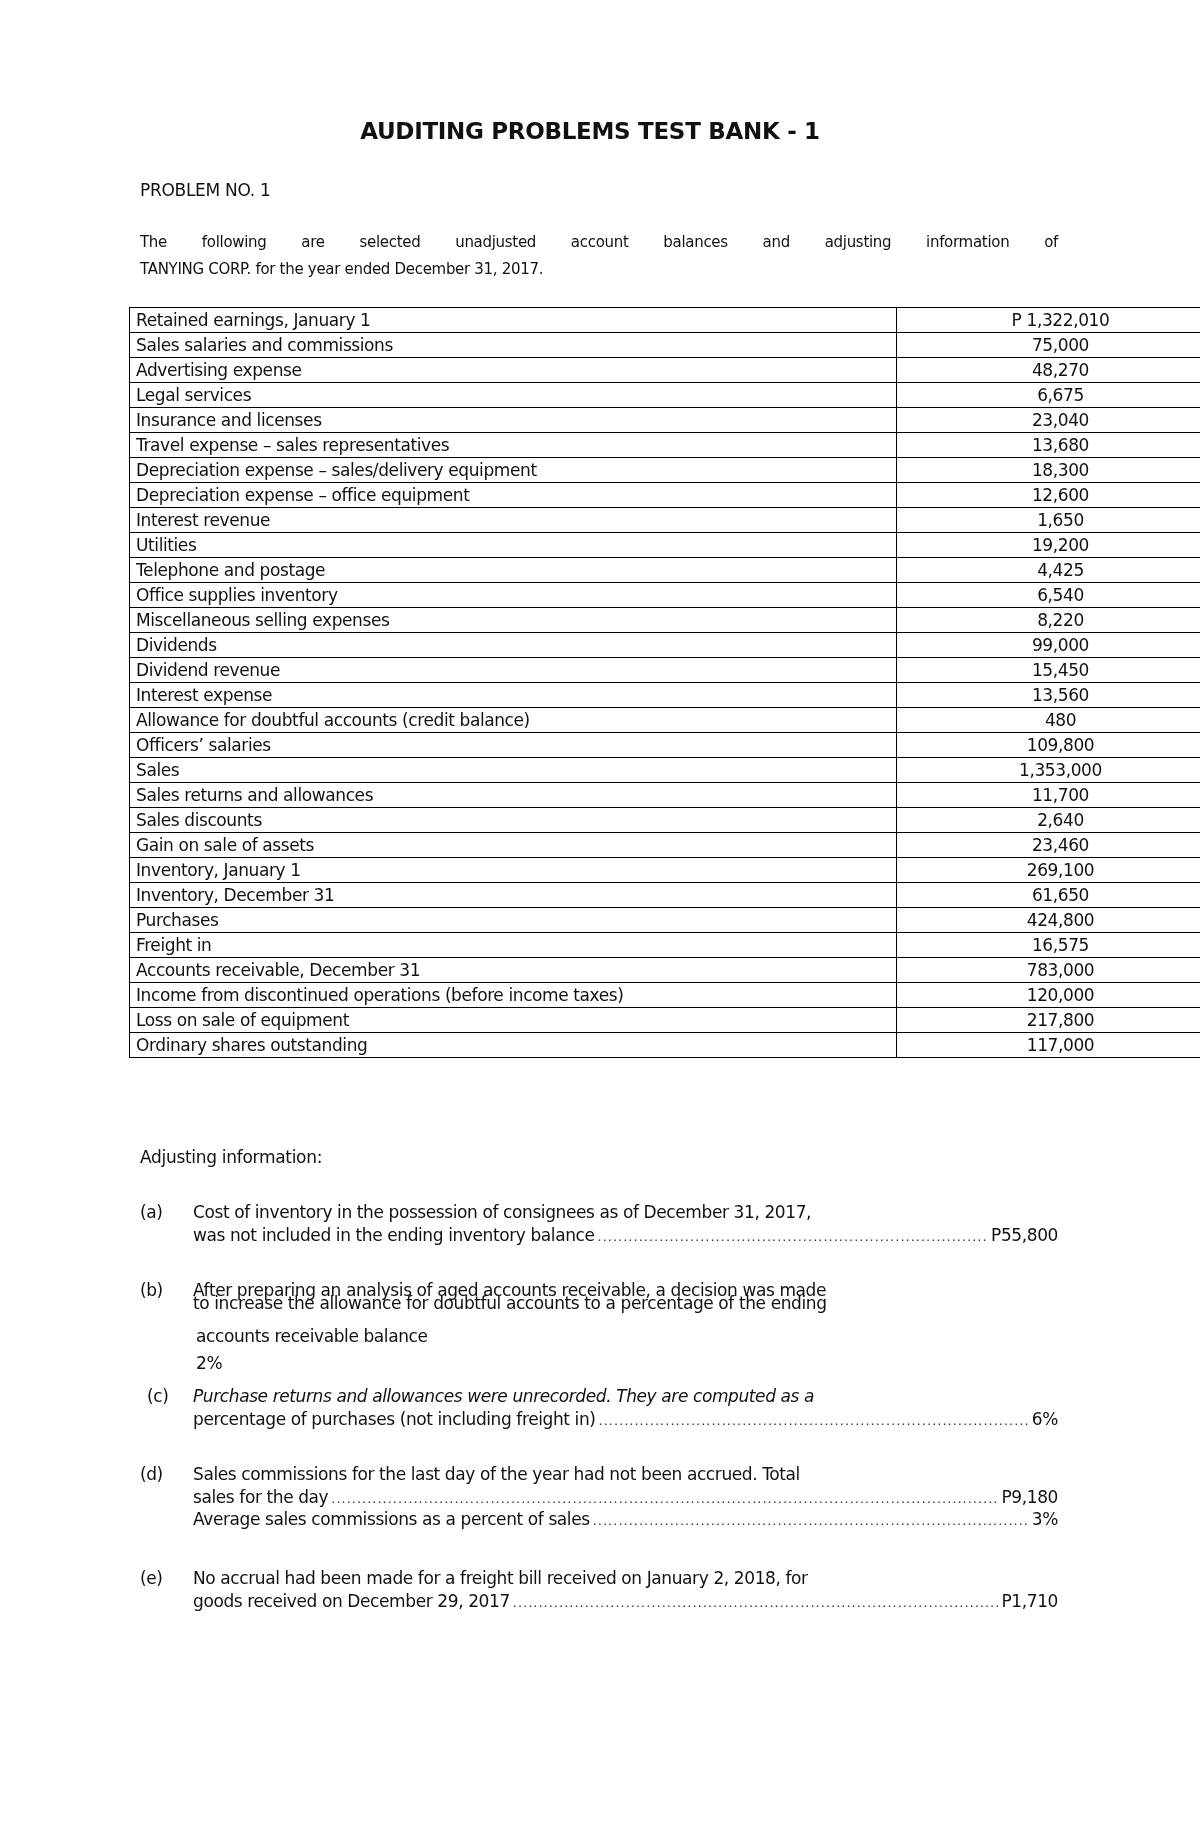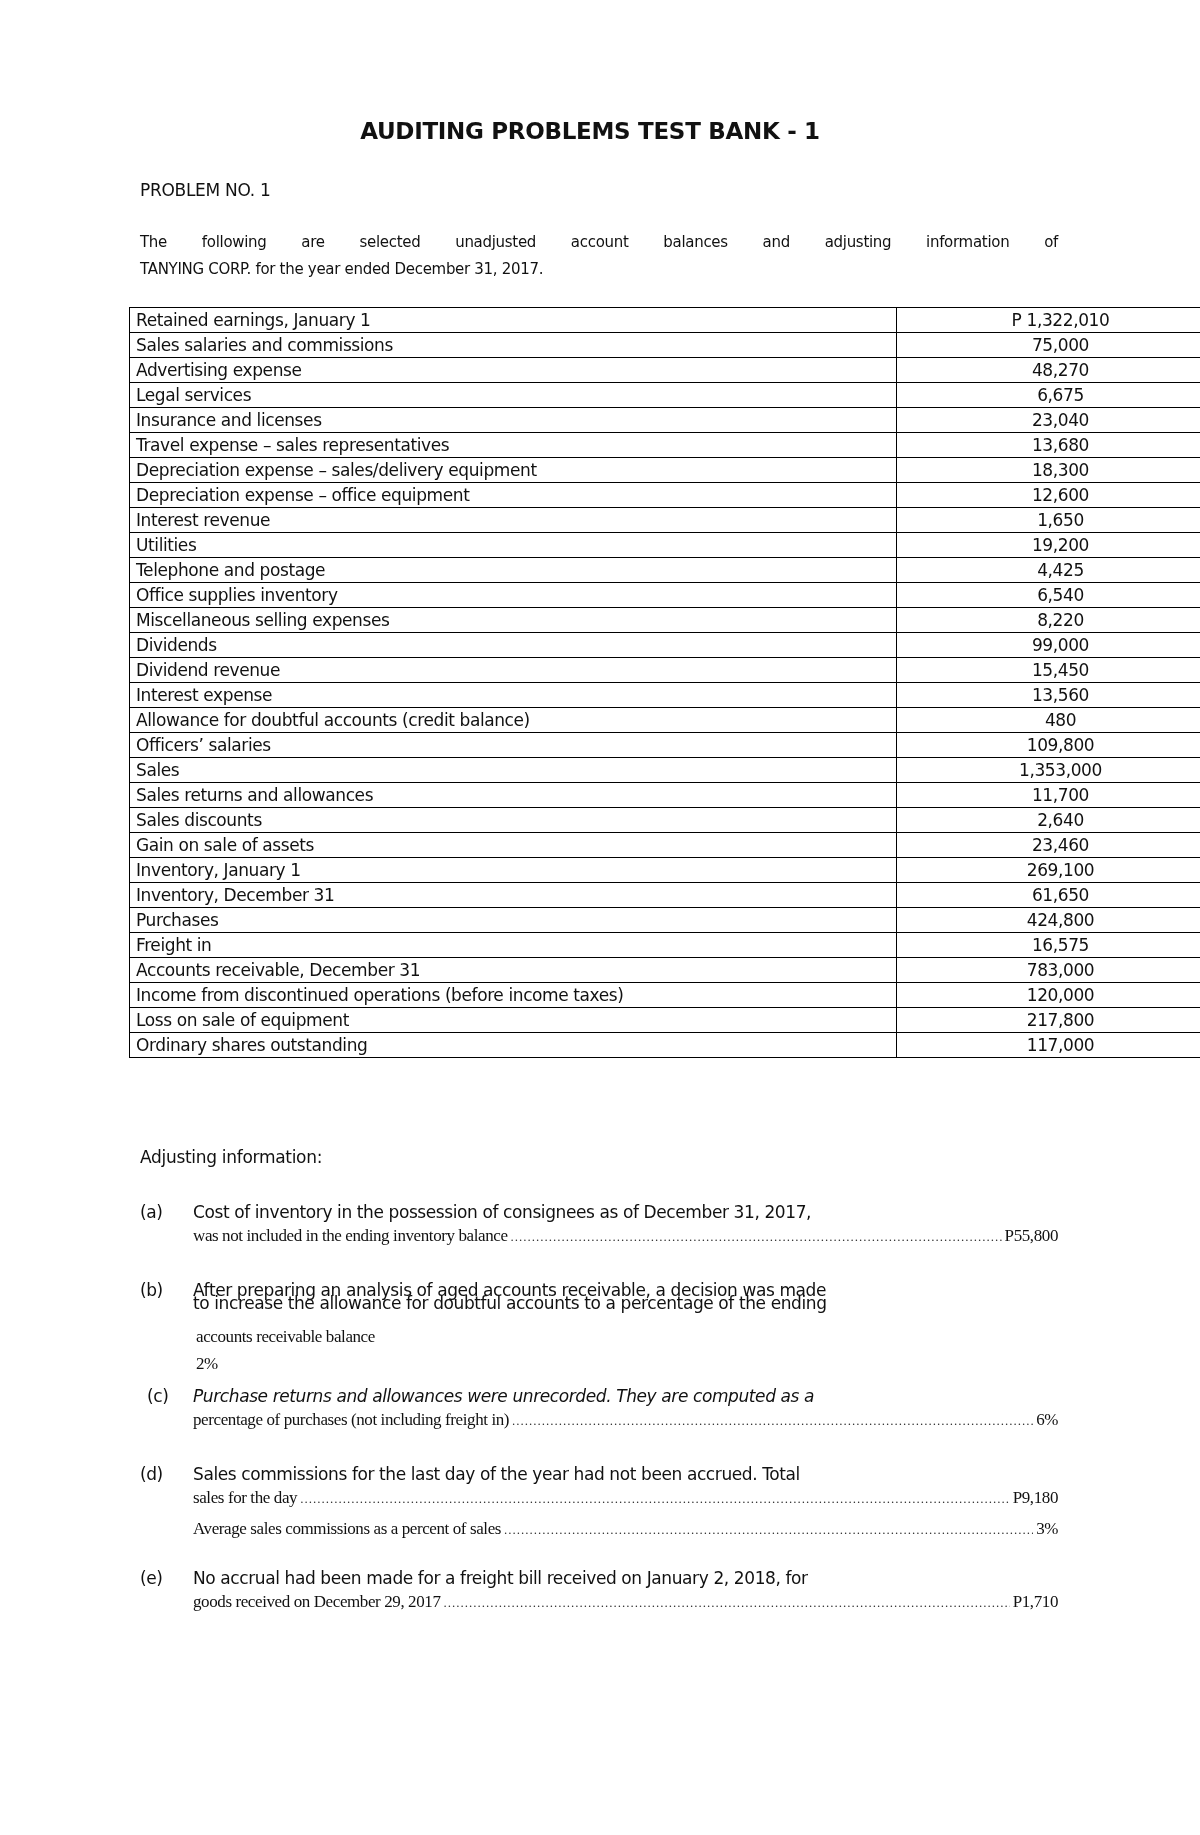--- a/index.html
+++ b/index.html
@@ -32,21 +32,21 @@
     table.balances td.acct { width: 754px; }
     table.balances td.amt { text-align: center; }
     .adj-heading {
       position: absolute; top: 1147px; left: 140px; font-size: 17px; letter-spacing: -0.3px;
     }
     .adj-list { position: absolute; left: 0; top: 0; width: 1200px; }
     .adj-item { position: absolute; left: 0; width: 1200px; font-size: 17px; letter-spacing: -0.4px; }
     .adj-label { position: absolute; left: 140px; }
     .adj-label.indent { left: 147px; }
     .adj-line { position: absolute; left: 193px; width: 865px; height: 27px; line-height: 27px; white-space: nowrap; }
-    .leader { display: flex; align-items: baseline; font-family: Liberation Serif, serif; }
+    .leader { display: flex; align-items: baseline; }
     .leader .txt { flex: 0 0 auto; }
     .leader .dots {
       flex: 1 1 auto; overflow: hidden; white-space: nowrap; color: #333;
       margin: 0 3px; letter-spacing: 1px; font-size: 13px;
     }
     .leader .dots::before {
       content: "................................................................................................................................................................................................................................";
     }
     .leader .val { flex: 0 0 auto; }
   </style>
@@ -216,21 +216,21 @@
       </div>
     </div>
     <div class="adj-item" style="top: 1461px;">
       <div class="adj-label" style="top: 0px; line-height: 27px;">(d)</div>
       <div class="adj-line" style="top: 0px;"><span class="txt">Sales commissions for the last day of the year had not been accrued.  Total</span></div>
       <div class="adj-line leader" style="top: 23px;">
         <span class="txt">sales for the day</span>
         <span class="dots"></span>
         <span class="val">P9,180</span>
       </div>
-      <div class="adj-line leader" style="top: 54px;">
+      <div class="adj-line leader" style="top: 45px;">
         <span class="txt">Average sales commissions as a percent of sales</span>
         <span class="dots"></span>
         <span class="val">3%</span>
       </div>
     </div>
     <div class="adj-item" style="top: 1565px;">
       <div class="adj-label" style="top: 0px; line-height: 27px;">(e)</div>
       <div class="adj-line" style="top: 0px;"><span class="txt">No accrual had been made for a freight bill received on January 2, 2018, for</span></div>
       <div class="adj-line leader" style="top: 23px;">
         <span class="txt">goods received on December 29, 2017</span>

